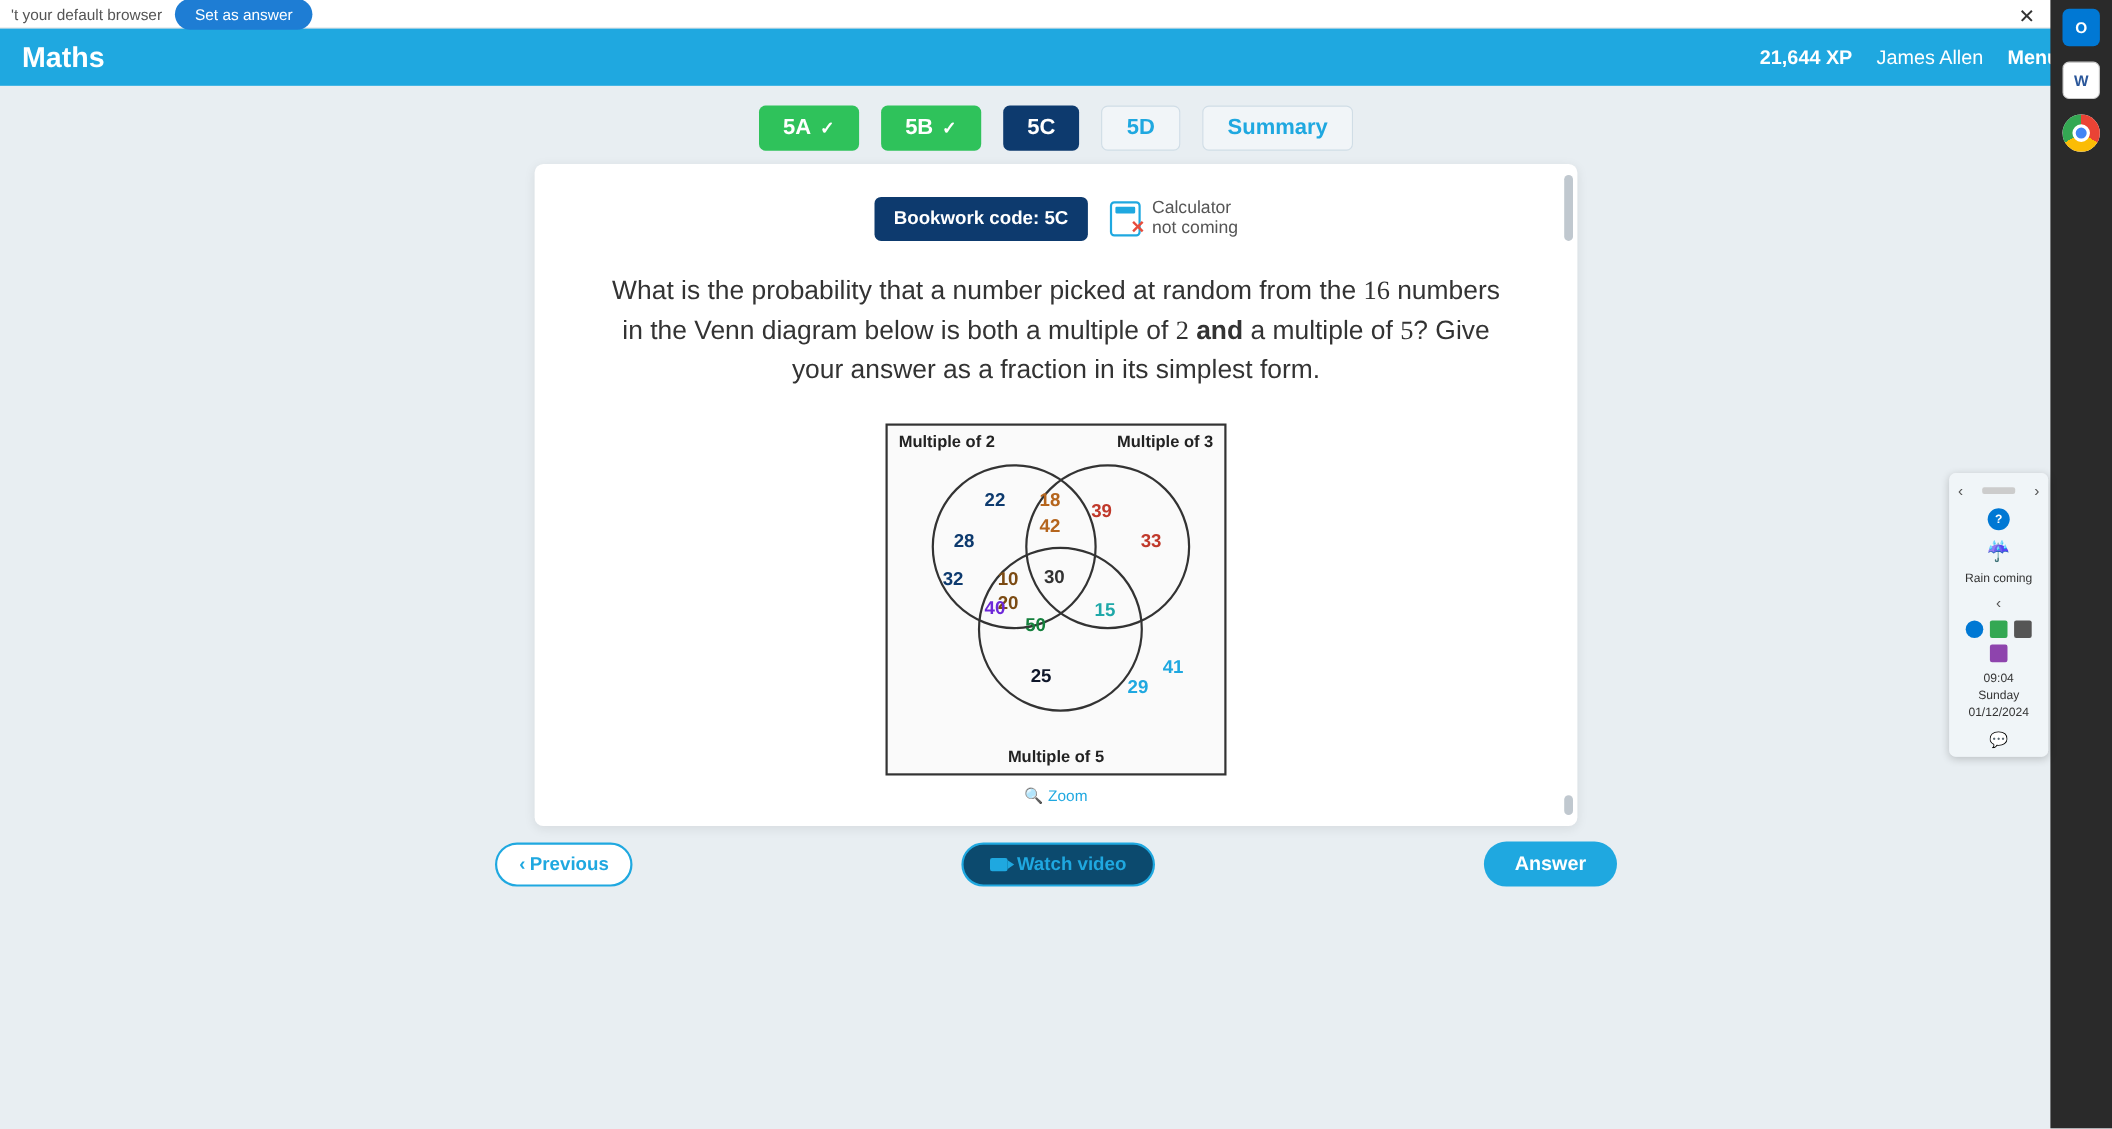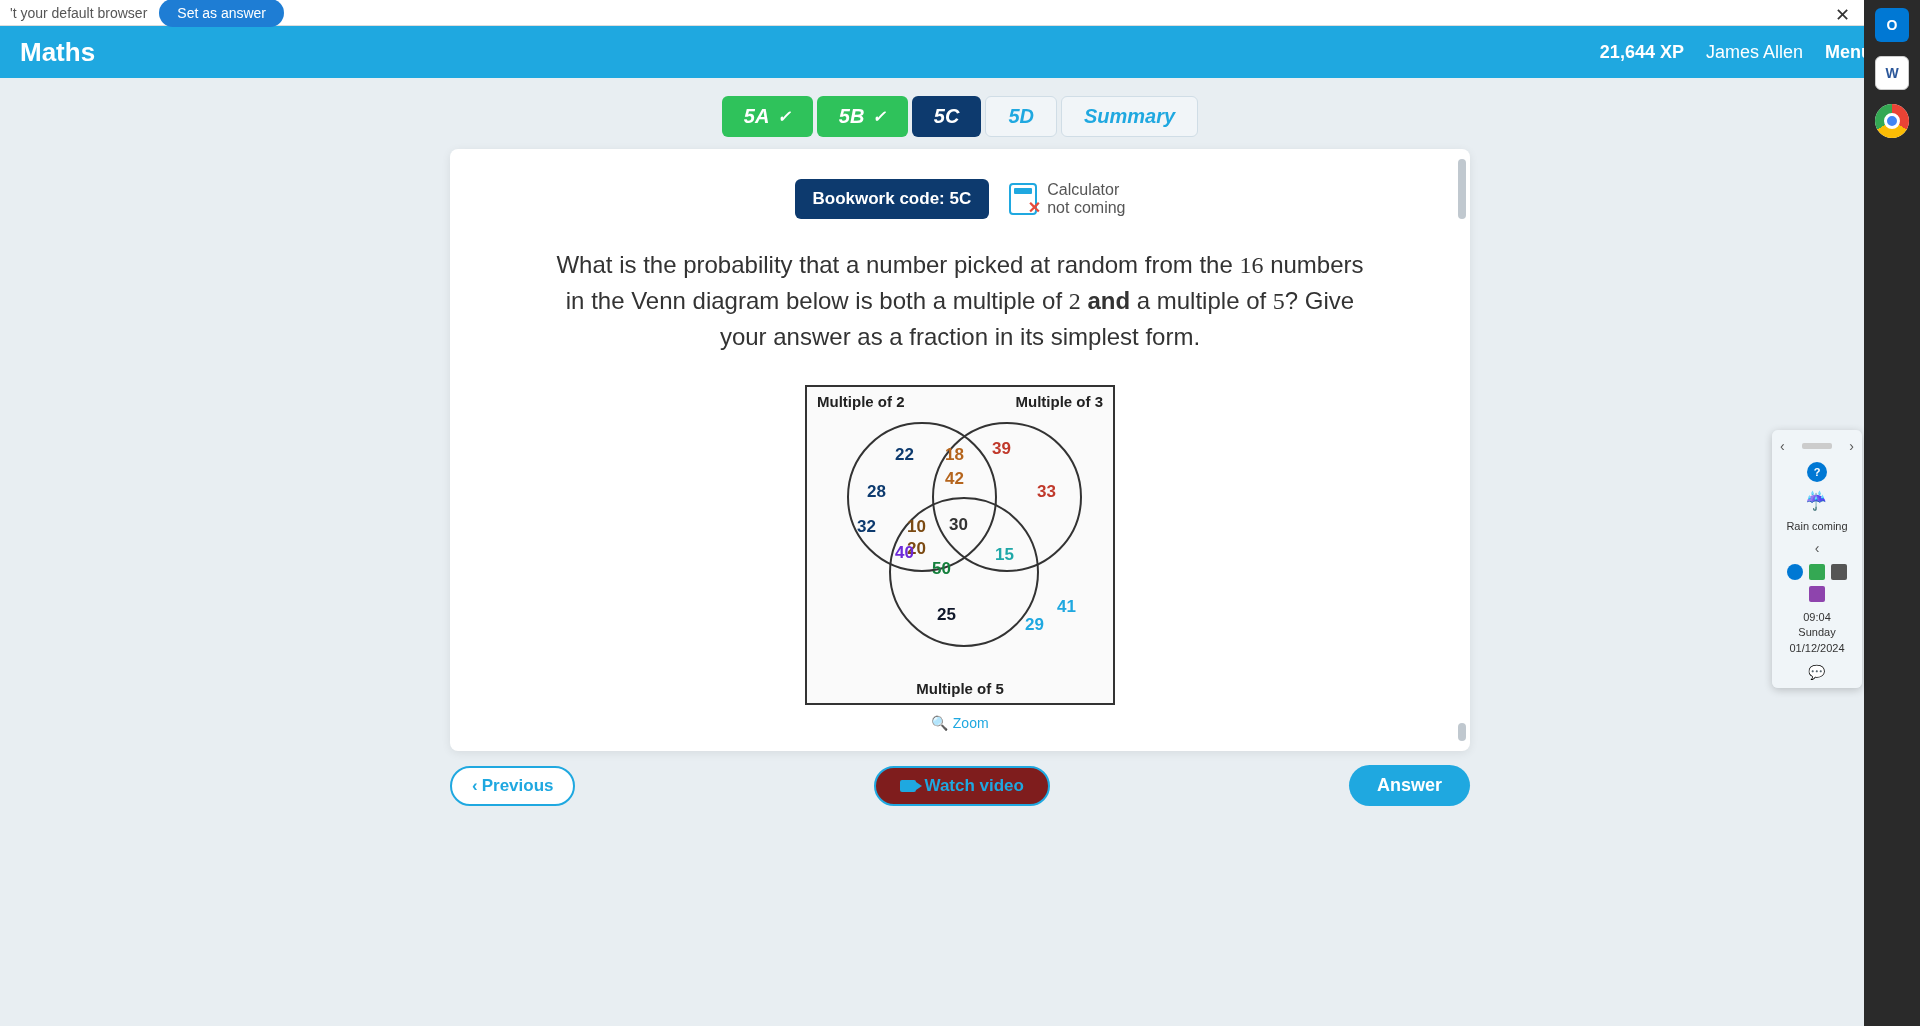--- a/index.html
+++ b/index.html
@@ -10,28 +10,28 @@
 .set-default-btn { background: #1e7dd4; color: #fff; border: none; border-radius: 18px; padding: 6px 18px; font-size: 14px; cursor: pointer; }
 
 .top-bar { background: #1fa8e0; height: 52px; display: flex; align-items: center; padding: 0 20px; color: #fff; }
 .title { font-size: 26px; font-weight: 600; flex: 0 0 auto; }
 .top-right { margin-left: auto; display: flex; align-items: center; gap: 22px; font-size: 18px; }
 .xp { font-weight: 600; }
 .menu-group { display: flex; align-items: center; gap: 8px; font-weight: 600; }
 .hamburger { display: flex; flex-direction: column; gap: 4px; }
 .hamburger span { width: 20px; height: 3px; background: #fff; border-radius: 1px; }
 
-.tabs-row { display: flex; justify-content: center; gap: 4px; margin-top: 18px; font-style: italic; }
+.tabs-row { display: flex; justify-content: center; gap: 20px; margin-top: 18px; }
 .tab { padding: 8px 22px; border-radius: 6px; font-size: 20px; font-weight: 600; display: flex; align-items: center; gap: 8px; cursor: pointer; }
 .tab-done { background: #2fc25b; color: #fff; }
 .tab-active { background: #0d3a6e; color: #fff; }
 .tab-inactive { background: #f1f5f8; color: #1fa8e0; border: 1px solid #d0dde6; }
 .check { color: #fff; font-size: 16px; }
 
-.card { background: #fff; width: 1020px; margin: 12px auto 0; border-radius: 8px; padding: 30px 40px 20px; box-shadow: 0 2px 10px rgba(0,0,0,0.08); position: relative; }
+.card { background: #fff; width: 948px; margin: 12px auto 0; border-radius: 8px; padding: 30px 40px 20px; box-shadow: 0 2px 10px rgba(0,0,0,0.08); position: relative; }
 .scrollbar { position: absolute; right: 2px; top: 0; width: 12px; height: 100%; }
 .scroll-thumb { position: absolute; top: 10px; right: 2px; width: 8px; height: 60px; background: #c0c8cf; border-radius: 4px; }
 .scroll-thumb2 { position: absolute; bottom: 10px; right: 2px; width: 8px; height: 18px; background: #c0c8cf; border-radius: 4px; }
 
 .badge-row { display: flex; justify-content: center; align-items: center; gap: 20px; margin-bottom: 28px; }
 .bookwork { background: #0d3a6e; color: #fff; padding: 10px 18px; border-radius: 6px; font-size: 17px; font-weight: 600; }
 .calc-group { display: flex; align-items: center; gap: 10px; color: #555; font-size: 16px; }
 .calc-icon { width: 28px; height: 32px; border: 2px solid #1fa8e0; border-radius: 4px; position: relative; }
 .calc-icon::before { content: ''; position: absolute; top: 3px; left: 3px; right: 3px; height: 6px; background: #1fa8e0; border-radius: 1px; }
 .calc-x { position: absolute; bottom: -4px; right: -6px; color: #e74c3c; font-weight: bold; font-size: 16px; }
@@ -44,21 +44,21 @@
 .circle { position: absolute; border: 2px solid #333; border-radius: 50%; }
 .c1 { width: 150px; height: 150px; left: 40px; top: 35px; }
 .c2 { width: 150px; height: 150px; left: 125px; top: 35px; }
 .c3 { width: 150px; height: 150px; left: 82px; top: 110px; }
 .vn { position: absolute; font-size: 17px; font-weight: 600; }
 
 .zoom-text { text-align: center; color: #1fa8e0; font-size: 14px; margin-top: 10px; display: flex; align-items: center; justify-content: center; gap: 4px; }
 
 .bottom-bar { width: 1020px; margin: 14px auto 0; display: flex; align-items: center; justify-content: space-between; }
 .prev-btn { background: #fff; border: 2px solid #1fa8e0; color: #1fa8e0; border-radius: 22px; padding: 8px 20px; font-size: 17px; font-weight: 600; display: flex; align-items: center; gap: 4px; cursor: pointer; }
-.watch-btn { background: #7f1d1d; border: 2px solid #1fa8e0; color: #1fa8e0; border-radius: 22px; padding: 8px 24px; font-size: 17px; font-weight: 600; display: flex; align-items: center; gap: 8px; cursor: pointer; }
+.watch-btn { background: #0c4a6e; border: 2px solid #1fa8e0; color: #1fa8e0; border-radius: 22px; padding: 8px 24px; font-size: 17px; font-weight: 600; display: flex; align-items: center; gap: 8px; cursor: pointer; }
 .answer-btn { background: #1fa8e0; color: #fff; border: none; border-radius: 22px; padding: 10px 28px; font-size: 18px; font-weight: 600; cursor: pointer; }
 .cam-icon { width: 16px; height: 12px; background: #1fa8e0; border-radius: 2px; position: relative; }
 .cam-icon::after { content: ''; position: absolute; right: -6px; top: 2px; border-left: 6px solid #1fa8e0; border-top: 4px solid transparent; border-bottom: 4px solid transparent; }
 
 .right-sidebar { position: absolute; right: 0; top: 0; width: 56px; height: 100%; background: #2a2a2a; display: flex; flex-direction: column; align-items: center; padding-top: 8px; gap: 14px; }
 .rs-icon { width: 34px; height: 34px; border-radius: 6px; display: flex; align-items: center; justify-content: center; font-size: 14px; font-weight: bold; }
 .rs-outlook { background: #0078d4; color: #fff; }
 .rs-word { background: #fff; color: #2b579a; border: 1px solid #ccc; }
 .rs-chrome { background: #fff; border-radius: 50%; position: relative; overflow: hidden; }
 .rs-chrome::before { content: ''; position: absolute; inset: 0; background: conic-gradient(#ea4335 0 120deg, #fbbc05 120deg 240deg, #34a853 240deg 360deg); }
@@ -154,21 +154,21 @@
     <div class="circle c2"></div>
     <div class="circle c3"></div>
 
     <div class="vn" style="top:58px; left:88px; color:#0d3a6e;">22</div>
     <div class="vn" style="top:95px; left:60px; color:#0d3a6e;">28</div>
     <div class="vn" style="top:130px; left:50px; color:#0d3a6e;">32</div>
 
     <div class="vn" style="top:58px; left:138px; color:#b5651d;">18</div>
     <div class="vn" style="top:82px; left:138px; color:#b5651d;">42</div>
 
-    <div class="vn" style="top:52px; left:185px; color:#c0392b;">39</div>
+    <div class="vn" style="top:68px; left:185px; color:#c0392b;">39</div>
     <div class="vn" style="top:95px; left:230px; color:#c0392b;">33</div>
 
     <div class="vn" style="top:128px; left:142px; color:#333;">30</div>
 
     <div class="vn" style="top:130px; left:100px; color:#7b4a12;">10</div>
     <div class="vn" style="top:152px; left:100px; color:#7b4a12;">20</div>
     <div class="vn" style="top:156px; left:88px; color:#6d28d9;">40</div>
     <div class="vn" style="top:172px; left:125px; color:#15803d;">50</div>
 
     <div class="vn" style="top:158px; left:188px; color:#1fa8a8;">15</div>

